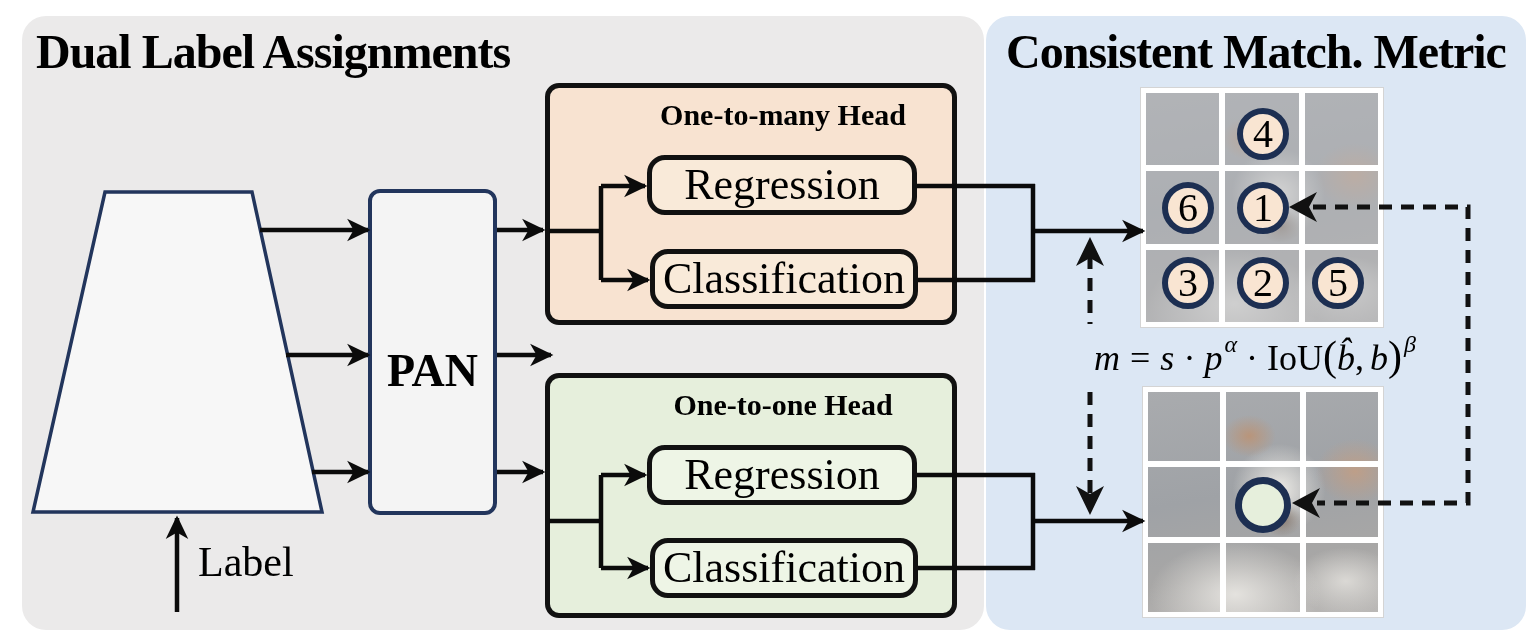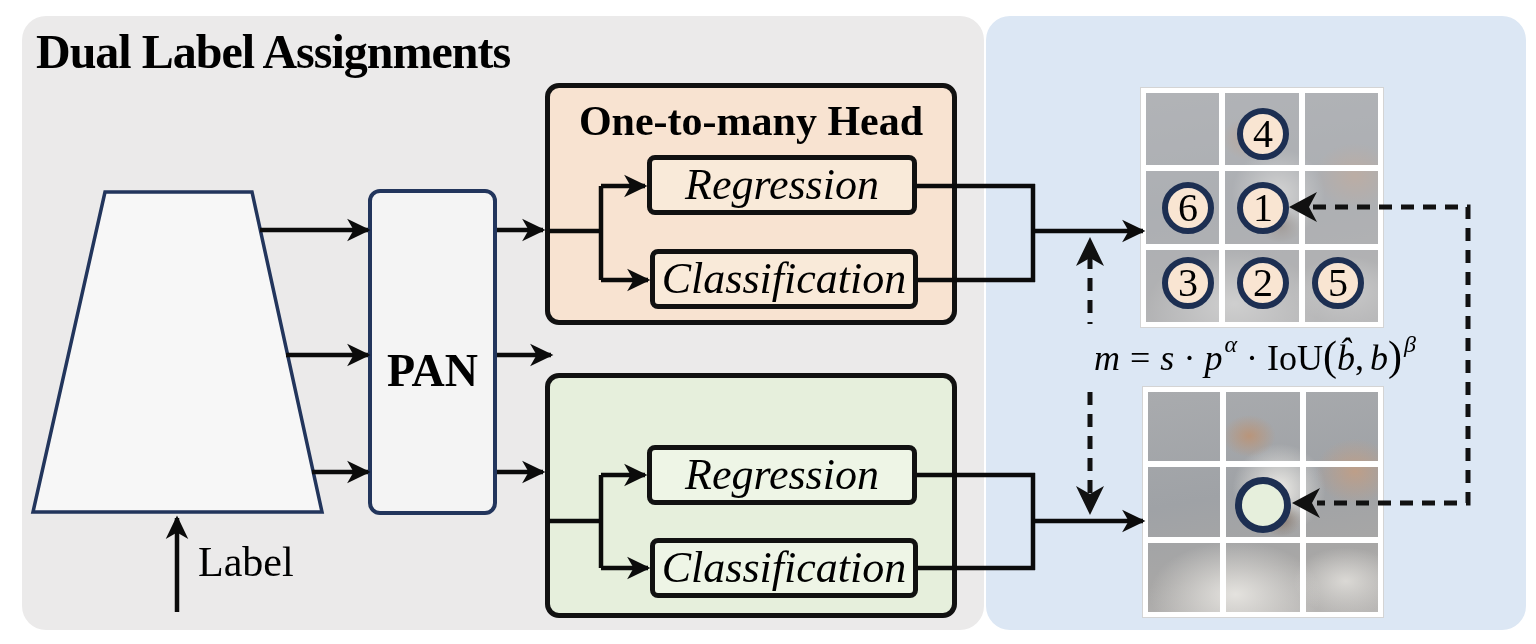--- a/index.html
+++ b/index.html
@@ -17,25 +17,25 @@
   .dash{stroke:#111;stroke-width:5;fill:none;stroke-dasharray:13 9;}
 
   .node-label{position:absolute;z-index:10;font-weight:bold;font-size:46px;line-height:1;text-align:center;}
   #backbone-label{left:70px;top:332px;width:220px;}
   #pan-label{left:370px;top:348px;width:125px;}
   #input-label{position:absolute;left:198px;top:541px;font-size:42px;line-height:1;z-index:10;}
 
   .head-box{position:absolute;box-sizing:border-box;border:5px solid #111;border-radius:14px;z-index:2;}
   #otm-box{left:545px;top:83px;width:412px;height:242px;background:#f8e3d1;}
   #oto-box{left:545px;top:373px;width:412px;height:245px;background:#e6efdc;}
-  .head-title{position:absolute;width:412px;text-align:center;font-weight:bold;font-size:42px;line-height:1;z-index:10;}
+  .head-title{position:absolute;width:412px;text-align:center;font-weight:bold;font-size:30px;line-height:1;z-index:10;padding-left:32px;}
   #otm-title{left:545px;top:100px;}
   #oto-title{left:545px;top:390px;}
-  .sub-box{position:absolute;box-sizing:border-box;border:5px solid #111;border-radius:8px;z-index:6;
-           display:flex;align-items:center;justify-content:center;font-size:44px;line-height:1;font-style:italic;}
+  .sub-box{position:absolute;box-sizing:border-box;border:5px solid #111;border-radius:18px;z-index:6;
+           display:flex;align-items:center;justify-content:center;font-size:44px;line-height:1;}
   .sub-box.peach{background:#f9ead9;}
   .sub-box.green{background:#eef5e6;}
   #otm-reg{left:647px;top:155px;width:270px;height:60px;}
   #otm-cls{left:650px;top:249px;width:268px;height:60px;}
   #oto-reg{left:647px;top:445px;width:270px;height:60px;}
   #oto-cls{left:650px;top:538px;width:268px;height:60px;}
 
   .grid{position:absolute;background:#fff;z-index:2;box-shadow:0 0 0 1px #d4d4d4;}
   #grid-top{left:1141px;top:88px;width:242px;height:239px;}
   #grid-bottom{left:1143px;top:387px;width:240px;height:230px;}
@@ -73,20 +73,21 @@
 </style>
 </head>
 <body>
 
 <div id="canvas">
 
   <div id="panel-left" class="panel"></div>
   <div id="panel-right" class="panel"></div>
 
   <div id="title-left" class="panel-title">Dual Label Assignments</div>
+  <div id="title-right" class="panel-title">Consistent Match. Metric</div>
 
   <div id="otm-box" class="head-box"></div>
   <div id="oto-box" class="head-box"></div>
 
   <div id="grid-top" class="grid">
     <div class="photo washed"></div>
     <div class="gl v1"></div>
       <div class="gl v2"></div>
     <div class="gl h1"></div>
       <div class="gl h2"></div>
@@ -146,20 +147,21 @@
 
     <polyline class="dash" points="1313,207 1468,207 1468,503 1317,503"></polyline>
     <polygon points="1289,207 1317,192 1309,207 1317,222" fill="#111"></polygon>
     <polygon points="1292,503 1320,488 1312,503 1320,518" fill="#111"></polygon>
   </svg>
 
   <div id="pan-label" class="node-label">PAN</div>
   <div id="input-label">Label</div>
 
   <div id="otm-title" class="head-title">One-to-many Head</div>
+  <div id="oto-title" class="head-title">One-to-one Head</div>
 
   <div id="otm-reg" class="sub-box peach">Regression</div>
   <div id="otm-cls" class="sub-box peach">Classification</div>
   <div id="oto-reg" class="sub-box green">Regression</div>
   <div id="oto-cls" class="sub-box green">Classification</div>
 
   <div class="num-circle" style="left:1237px;top:108px;">4</div>
   <div class="num-circle" style="left:1162px;top:182px;">6</div>
   <div class="num-circle" style="left:1237px;top:182px;">1</div>
   <div class="num-circle" style="left:1162px;top:257px;">3</div>

